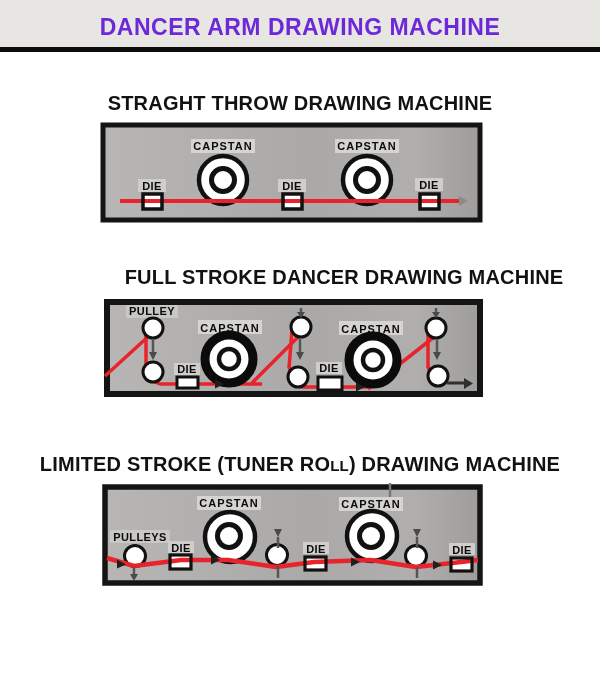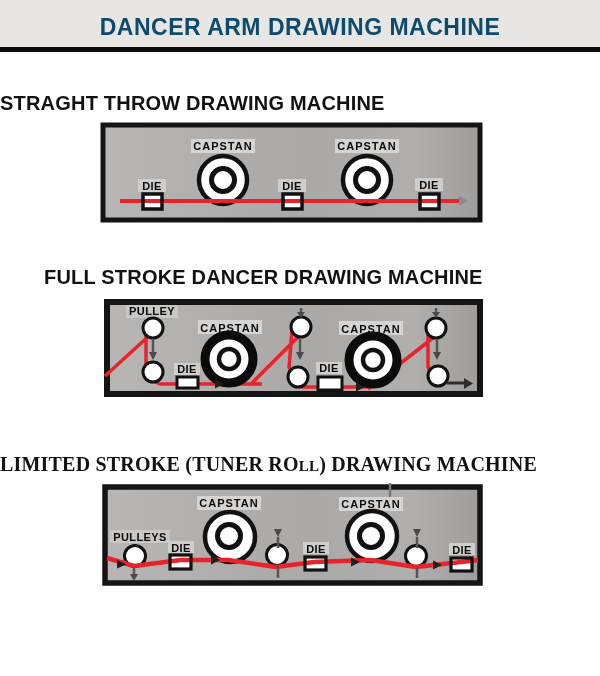--- a/index.html
+++ b/index.html
@@ -1,26 +1,26 @@
 <!DOCTYPE html>
 <html><head>
 <meta charset="utf-8">
 <style>
   html,body{margin:0;padding:0;background:#ffffff;}
   #page{position:relative;width:600px;height:676px;background:#ffffff;overflow:hidden;
         font-family:"Liberation Sans",sans-serif;}
   .header-bar{position:absolute;left:0;top:0;width:600px;height:47px;background:#e8e6e3;}
   .header-title{position:absolute;left:0;top:14px;width:600px;text-align:center;
-        font-size:23px;font-weight:bold;letter-spacing:.5px;color:#0c4a6e;}
+        font-size:23px;font-weight:bold;letter-spacing:.5px;color:#6d28d9;}
   .header-rule{position:absolute;left:0;top:47px;width:600px;height:5px;background:#0d0d0d;}
-  .sec-title{position:absolute;left:0;width:600px;
+  .sec-title{position:absolute;left:0;width:600px;text-align:center;
         font-size:20px;font-weight:bold;color:#121212;letter-spacing:.2px;white-space:nowrap;}
   #sec1-title{top:92px;}
   #sec2-title{top:266px;padding-left:44px;}
-  #sec3-title{top:453px;font-family:Liberation Serif, serif;}
+  #sec3-title{top:453px;}
   .small-caps{font-size:15px;}
   svg{position:absolute;display:block;}
   #svg1{left:95px;top:120px;}
   #svg2{left:95px;top:296px;}
   #svg3{left:95px;top:482px;}
   svg text{font-family:"Liberation Sans",sans-serif;font-weight:bold;fill:#0b0b0b;}
   .lbl{font-size:11px;letter-spacing:1px;}
   .lbl-s{font-size:11px;letter-spacing:.4px;}
 </style>
 </head>

